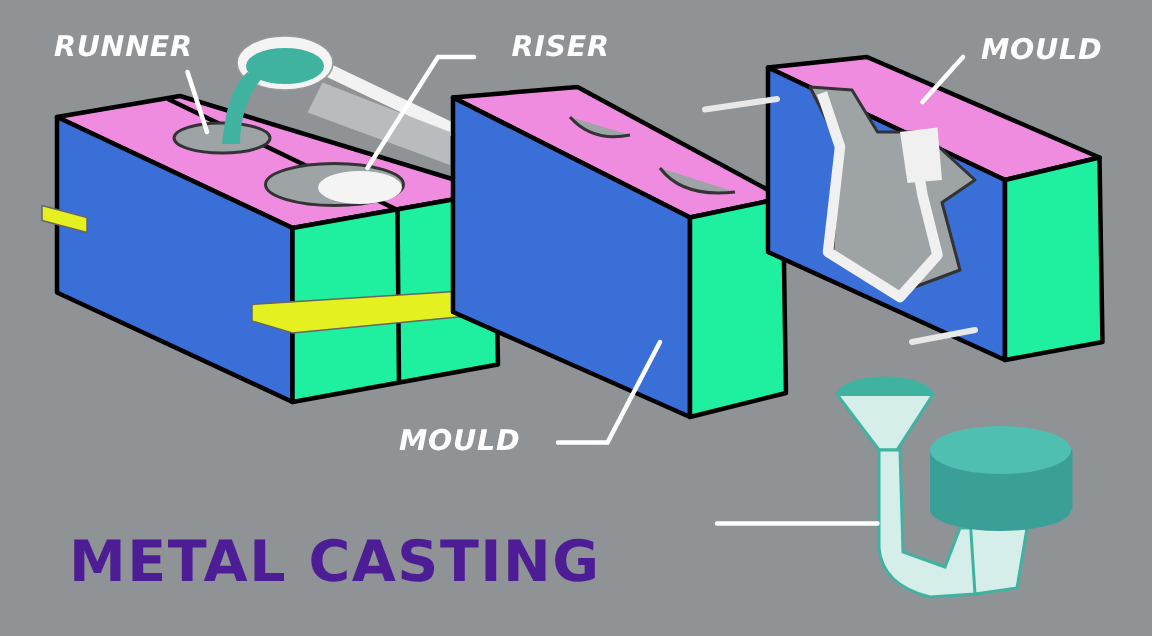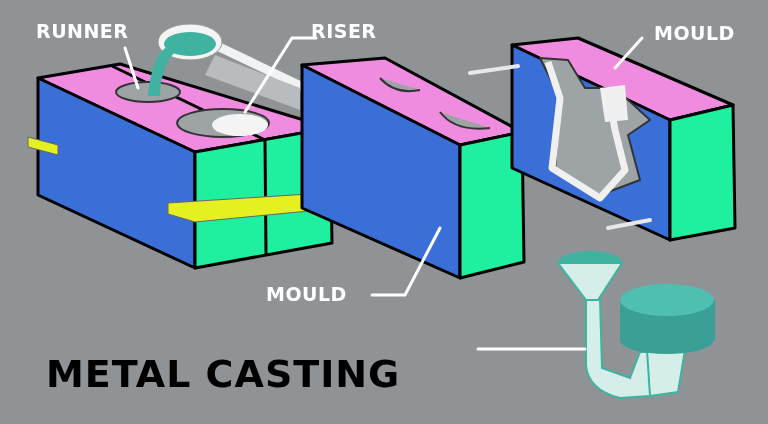--- a/index.html
+++ b/index.html
@@ -7,26 +7,27 @@
   .stage { position: relative; width: 768px; height: 424px; background: #8f9396; }
   svg.scene { position: absolute; left: 0; top: 0; }
   .label {
     position: absolute;
     font-family: "DejaVu Sans", sans-serif;
     font-weight: bold;
     color: #ffffff;
     font-size: 19px;
     letter-spacing: 0.5px;
     white-space: nowrap;
+    font-style: italic;
   }
   .title {
     position: absolute;
     font-family: "DejaVu Sans", sans-serif;
     font-weight: bold;
-    color: #000000;
+    color: #4c1d95;
     font-size: 38px;
     letter-spacing: 1px;
     white-space: nowrap;
   }
 </style>
 </head>
 <body>
 
 <div class="stage">
   <svg class="scene" width="768" height="424" viewBox="0 0 768 424">
@@ -93,17 +94,17 @@
     <g stroke="#ffffff" stroke-width="3" fill="none" stroke-linecap="round">
       <path d="M125,48 L138,88"></path>
       <path d="M316,38 L292,38 L245,112"></path>
       <path d="M642,38 L615,68"></path>
       <path d="M372,295 L405,295 L440,228"></path>
       <path d="M478,349 L585,349"></path>
     </g>
   </svg>
 
   <div class="label" style="left:36px; top:20px;">RUNNER</div>
-  <div class="label" style="left:311px; top:20px;">RISER</div>
+  <div class="label" style="left:341px; top:20px;">RISER</div>
   <div class="label" style="left:654px; top:22px;">MOULD</div>
   <div class="label" style="left:266px; top:283px;">MOULD</div>
   <div class="title" style="left:46px; top:352px;">METAL CASTING</div>
 </div>
 
 </body></html>

